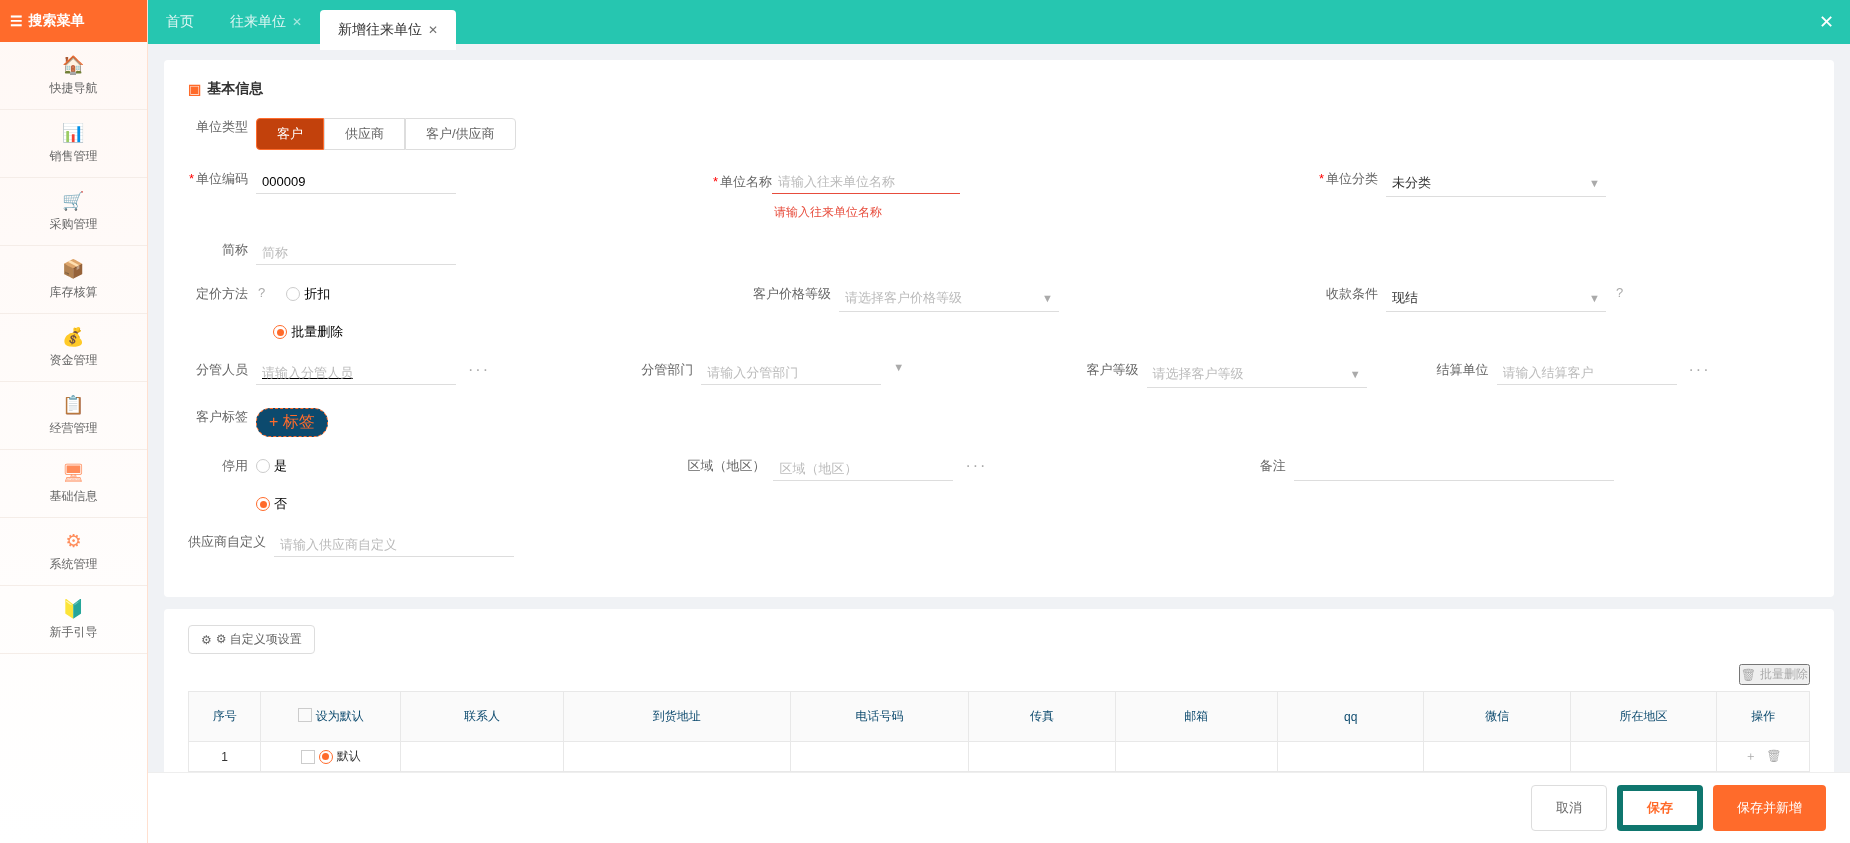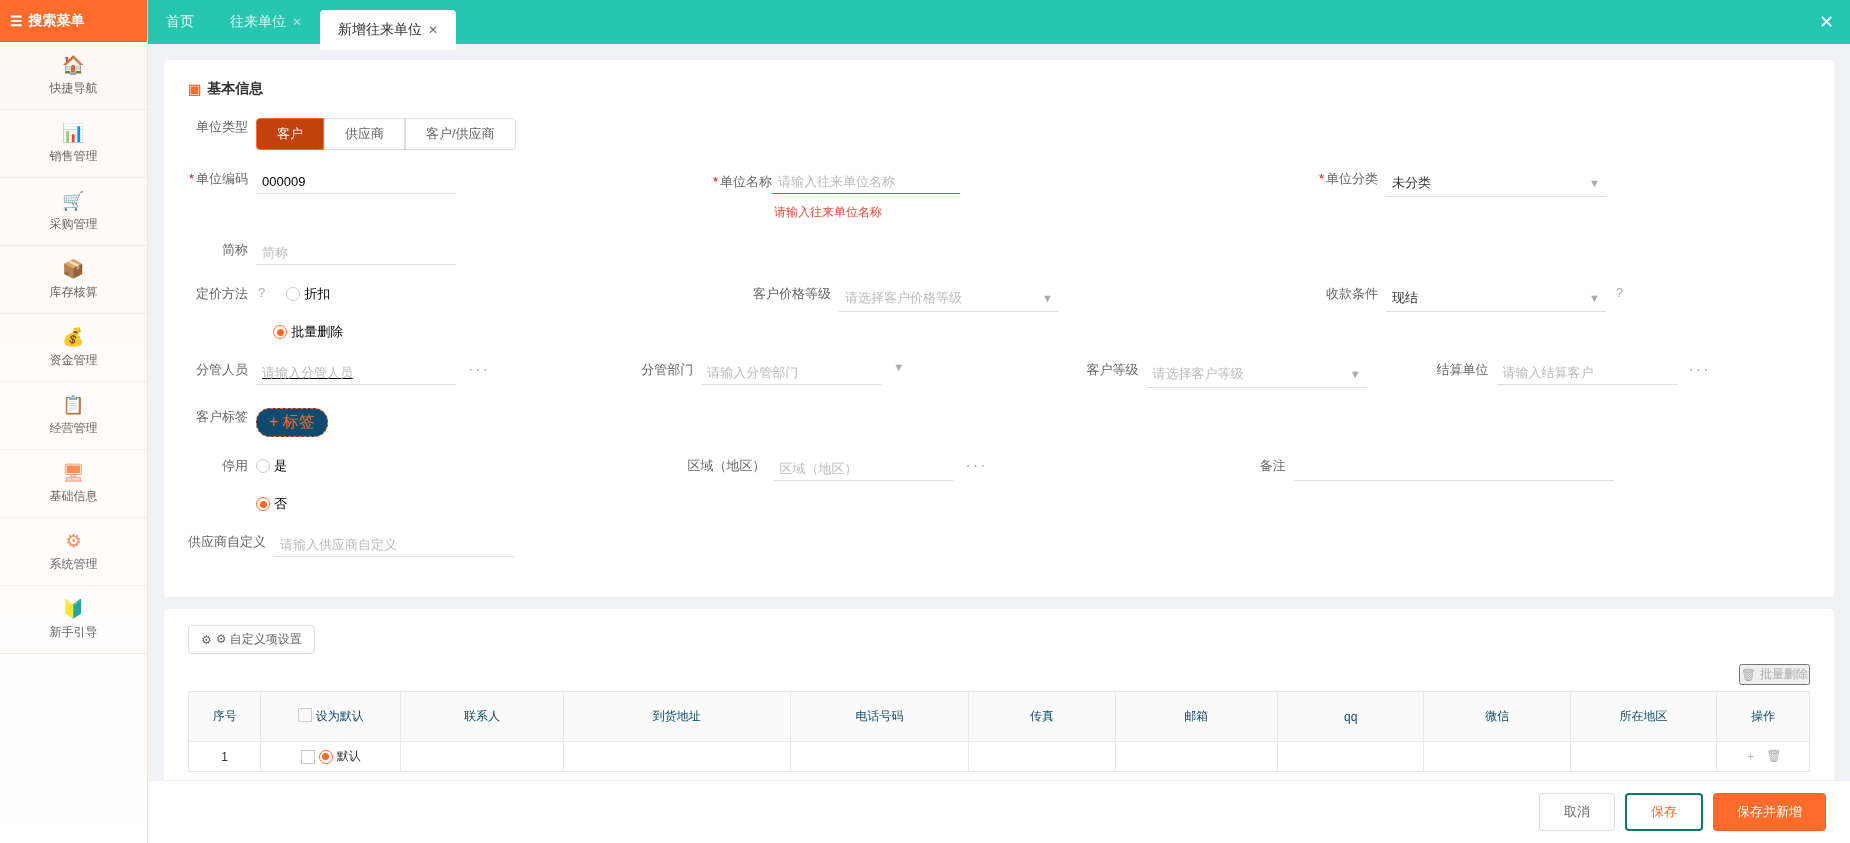--- a/index.html
+++ b/index.html
@@ -280,26 +280,27 @@
       padding: 8px 24px;
       border: 1px solid #ddd;
       background: white;
       color: #666;
       border-radius: 4px;
       cursor: pointer;
       font-size: 13px;
     }
     .btn-save {
       padding: 8px 24px;
-      border: 2px solid #0f766e;
+      border: 6px solid #0f766e;
       background: white;
       color: #ff6b2b;
       border-radius: 4px;
       cursor: pointer;
       font-size: 13px;
+      font-weight: bold;
     }
     .btn-save-new {
       padding: 8px 24px;
       background: #ff6b2b;
       color: white;
       border: none;
       border-radius: 4px;
       cursor: pointer;
       font-size: 13px;
     }

